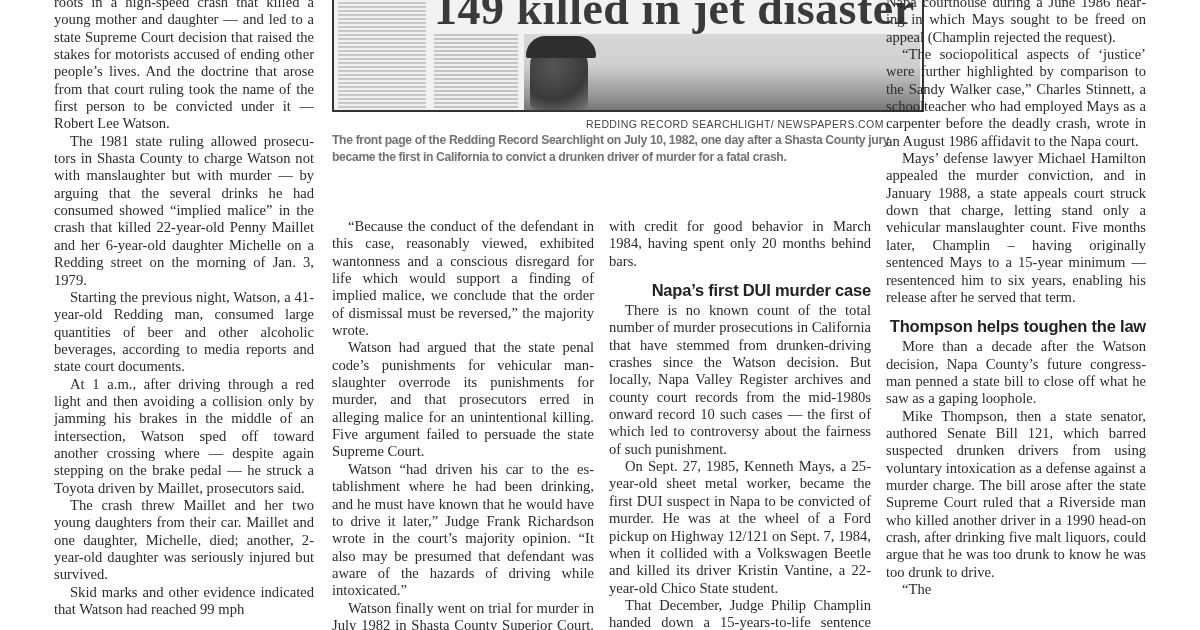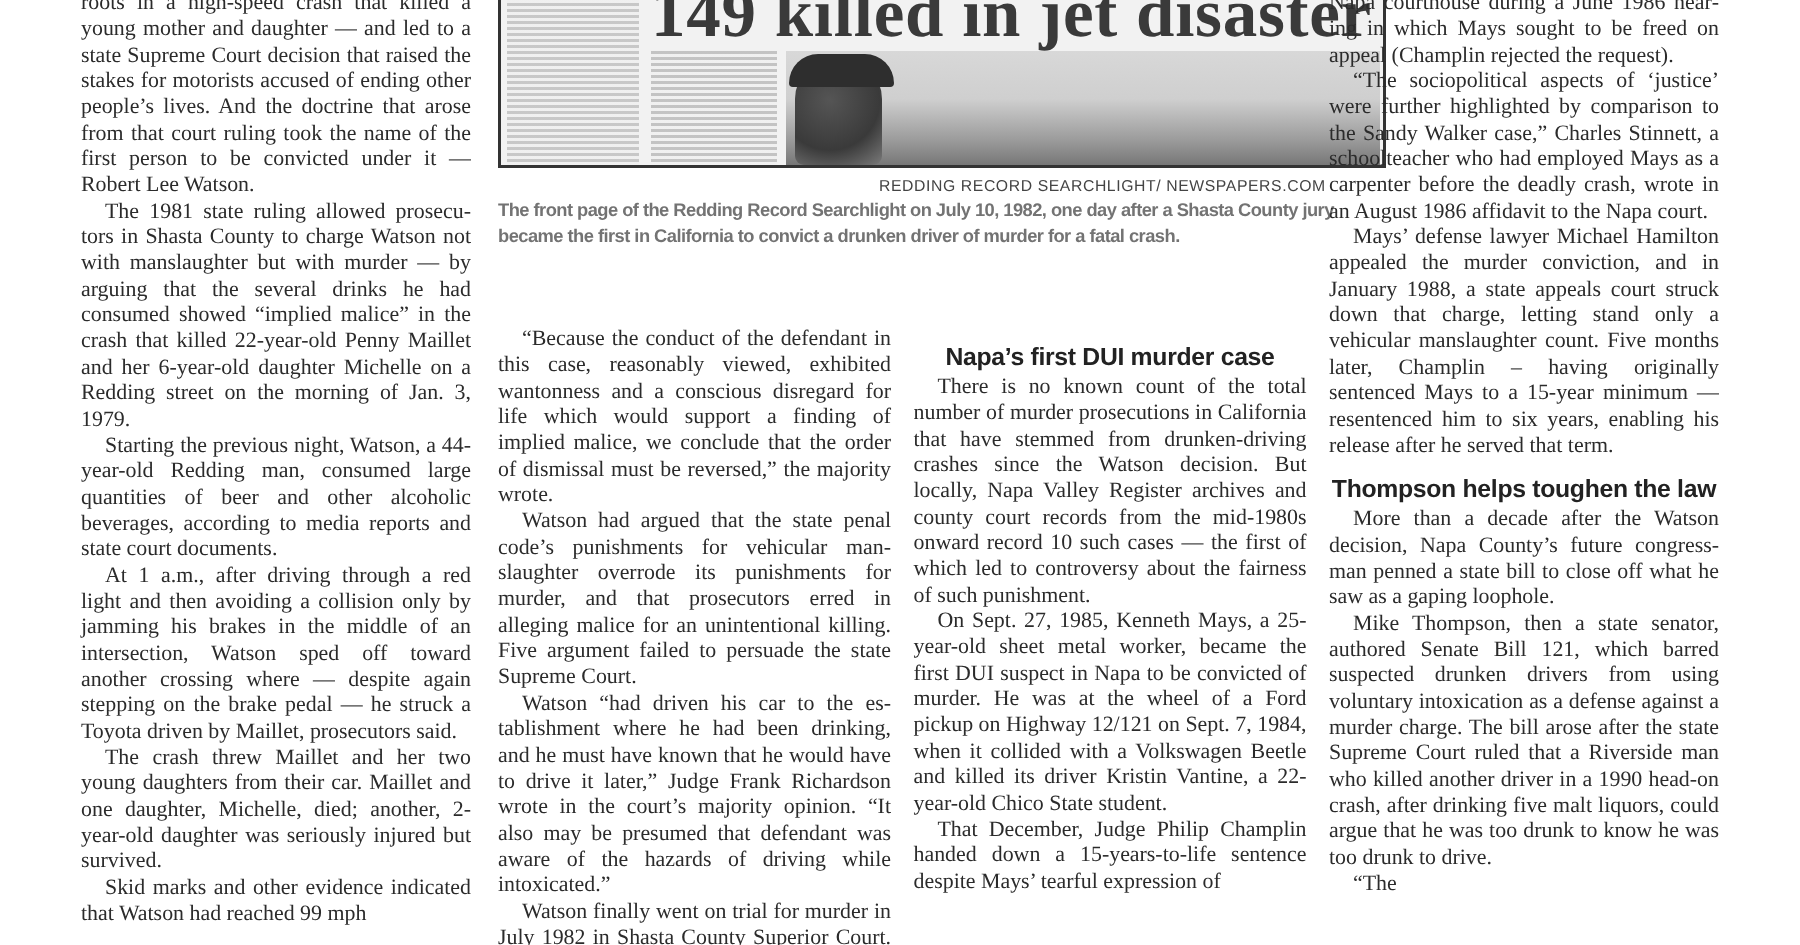--- a/index.html
+++ b/index.html
@@ -16,21 +16,21 @@
   .col p { margin: 0; text-indent: 16px; }
   .col p.cont { text-indent: 0; }
   #col1 { left: 54px; width: 260px; top: -6px; }
   #col2 { left: 332px; width: 262px; top: 218px; }
   #col3 { left: 609px; width: 262px; top: 218px; }
   #col4 { left: 886px; width: 260px; top: -6px; }
 
   .subhead {
     font-family: "Liberation Sans", "DejaVu Sans", sans-serif;
     font-weight: bold; font-size: 16.5px; line-height: 20px;
-    color: #222; margin: 10px 0 2px 0; text-align: center; letter-spacing: -0.2px;
+    color: #222; margin: 10px 0 2px 0; text-align: right; letter-spacing: -0.2px;
   }
 
   
   #photo {
     position: absolute; left: 332px; top: -4px; width: 592px; height: 116px;
     border: 2px solid #333; box-sizing: border-box; background: #f2f2f2; overflow: hidden;
   }
   #photo .sidecol {
     position: absolute; left: 4px; top: 0; width: 88px; height: 116px;
     background:
@@ -73,21 +73,21 @@
     font-weight: bold; font-size: 12.2px; line-height: 16.5px;
     color: #737373; letter-spacing: -0.35px;
   }
 </style>
 </head>
 <body>
 
 <div id="col1" class="col">
   <p class="cont">roots in a high-speed crash that killed a young mother and daughter — and led to a state Supreme Court decision that raised the stakes for motorists accused of ending other people’s lives. And the doc­trine that arose from that court ruling took the name of the first person to be convicted under it — Robert Lee Watson.</p>
   <p>The 1981 state ruling allowed prosecu­tors in Shasta County to charge Watson not with manslaughter but with murder — by arguing that the several drinks he had consumed showed “implied malice” in the crash that killed 22-year-old Penny Maillet and her 6-year-old daughter Mi­chelle on a Redding street on the morn­ing of Jan. 3, 1979.</p>
-  <p>Starting the previous night, Watson, a 44-year-old Redding man, consumed large quantities of beer and other alco­holic beverages, according to media re­ports and state court documents.</p>
+  <p>Starting the previous night, Watson, a 41-year-old Redding man, consumed large quantities of beer and other alco­holic beverages, according to media re­ports and state court documents.</p>
   <p>At 1 a.m., after driving through a red light and then avoiding a collision only by jamming his brakes in the middle of an intersection, Watson sped off toward another crossing where — despite again stepping on the brake pedal — he struck a Toyota driven by Maillet, prosecutors said.</p>
   <p>The crash threw Maillet and her two young daughters from their car. Maillet and one daughter, Michelle, died; anoth­er, 2-year-old daughter was seriously in­jured but survived.</p>
   <p>Skid marks and other evidence indi­cated that Watson had reached 99 mph</p>
 </div>
 
 <div id="photo">
   <div class="sidecol"></div>
   <div class="sidecol2"></div>
   <div class="headline">149 killed in jet disaster</div>
   <div class="pic">
@@ -99,20 +99,21 @@
 <div class="caption">The front page of the Redding Record Searchlight on July 10, 1982, one day after a Shasta County jury became the first in California to convict a drunken driver of murder for a fatal crash.</div>
 
 <div id="col2" class="col">
   <p>“Because the conduct of the defendant in this case, reasonably viewed, exhibit­ed wantonness and a conscious disregard for life which would support a finding of implied malice, we conclude that the order of dismissal must be reversed,” the majority wrote.</p>
   <p>Watson had argued that the state penal code’s punishments for vehicular man­slaughter overrode its punishments for murder, and that prosecutors erred in alleging malice for an unintentional kill­ing. Five argument failed to persuade the state Supreme Court.</p>
   <p>Watson “had driven his car to the es­tablishment where he had been drink­ing, and he must have known that he would have to drive it later,” Judge Frank Richardson wrote in the court’s majority opinion. “It also may be presumed that defendant was aware of the hazards of driving while intoxicated.”</p>
   <p>Watson finally went on trial for murder in July 1982 in Shasta County Superior Court. On the witness stand, he admitted</p>
 </div>
 
 <div id="col3" class="col">
+  <p class="cont">with credit for good behavior in March 1984, having spent only 20 months be­hind bars.</p>
   <div class="subhead">Napa’s first DUI murder case</div>
   <p>There is no known count of the total number of murder prosecutions in Cal­ifornia that have stemmed from drunk­en-driving crashes since the Watson de­cision. But locally, Napa Valley Register archives and county court records from the mid-1980s onward record 10 such cas­es — the first of which led to controversy about the fairness of such punishment.</p>
   <p>On Sept. 27, 1985, Kenneth Mays, a 25-year-old sheet metal worker, became the first DUI suspect in Napa to be con­victed of murder. He was at the wheel of a Ford pickup on Highway 12/121 on Sept. 7, 1984, when it collided with a Volkswagen Beetle and killed its driver Kristin Vantine, a 22-year-old Chico State student.</p>
   <p>That December, Judge Philip Cham­plin handed down a 15-years-to-life sen­tence despite Mays’ tearful expression of</p>
 </div>
 
 <div id="col4" class="col">
   <p class="cont">Napa courthouse during a June 1986 hear­ing in which Mays sought to be freed on appeal (Champlin rejected the request).</p>
   <p>“The sociopolitical aspects of ‘justice’ were further highlighted by comparison to the Sandy Walker case,” Charles Stin­nett, a schoolteacher who had employed Mays as a carpenter before the deadly crash, wrote in an August 1986 affidavit to the Napa court.</p>
   <p>Mays’ defense lawyer Michael Ham­ilton appealed the murder conviction, and in January 1988, a state appeals court struck down that charge, letting stand only a vehicular manslaughter count. Five months later, Champlin – having originally sentenced Mays to a 15-year minimum — resentenced him to six years, enabling his release after he served that term.</p>

